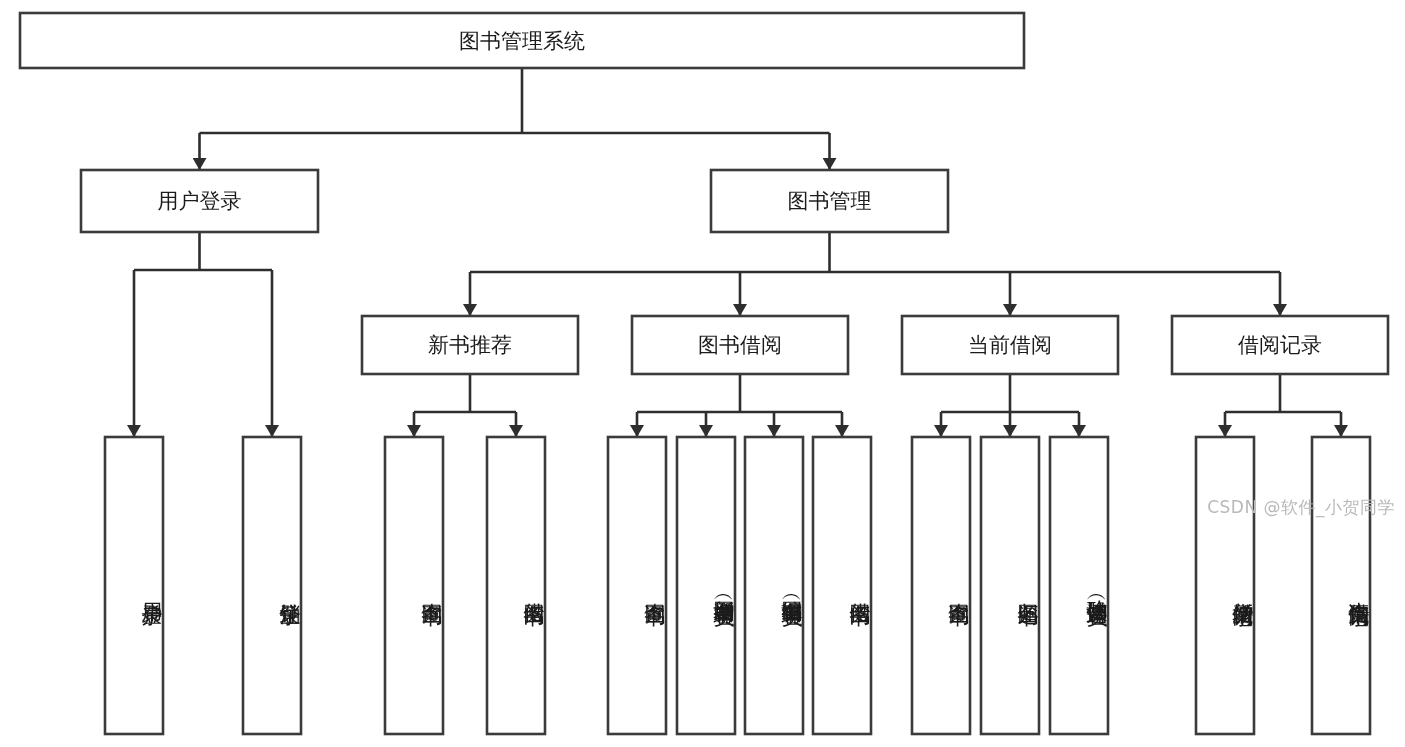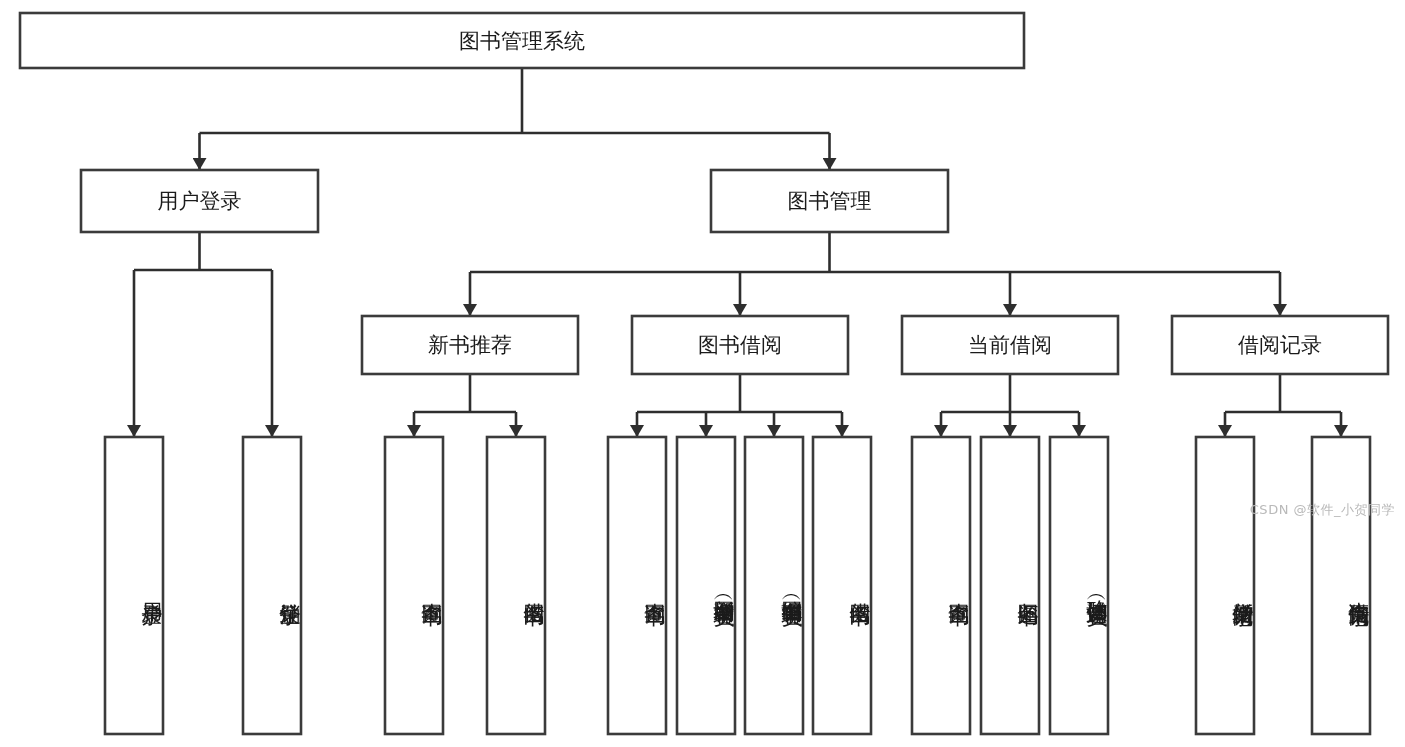--- a/index.html
+++ b/index.html
@@ -67,21 +67,21 @@
     display: flex;
     align-items: flex-start;
     justify-content: center;
     pointer-events: none;
   }
   .watermark {
     position: absolute;
     right: 10px;
     bottom: 6px;
     font-family: "DejaVu Sans", "Liberation Sans", sans-serif;
-    font-size: 13px;
+    font-size: 17px;
     color: #b9b9b9;
     white-space: nowrap;
     letter-spacing: 0.5px;
   }
 </style>
 </head>
 <body>
 
 <div id="diagram-root">
 

